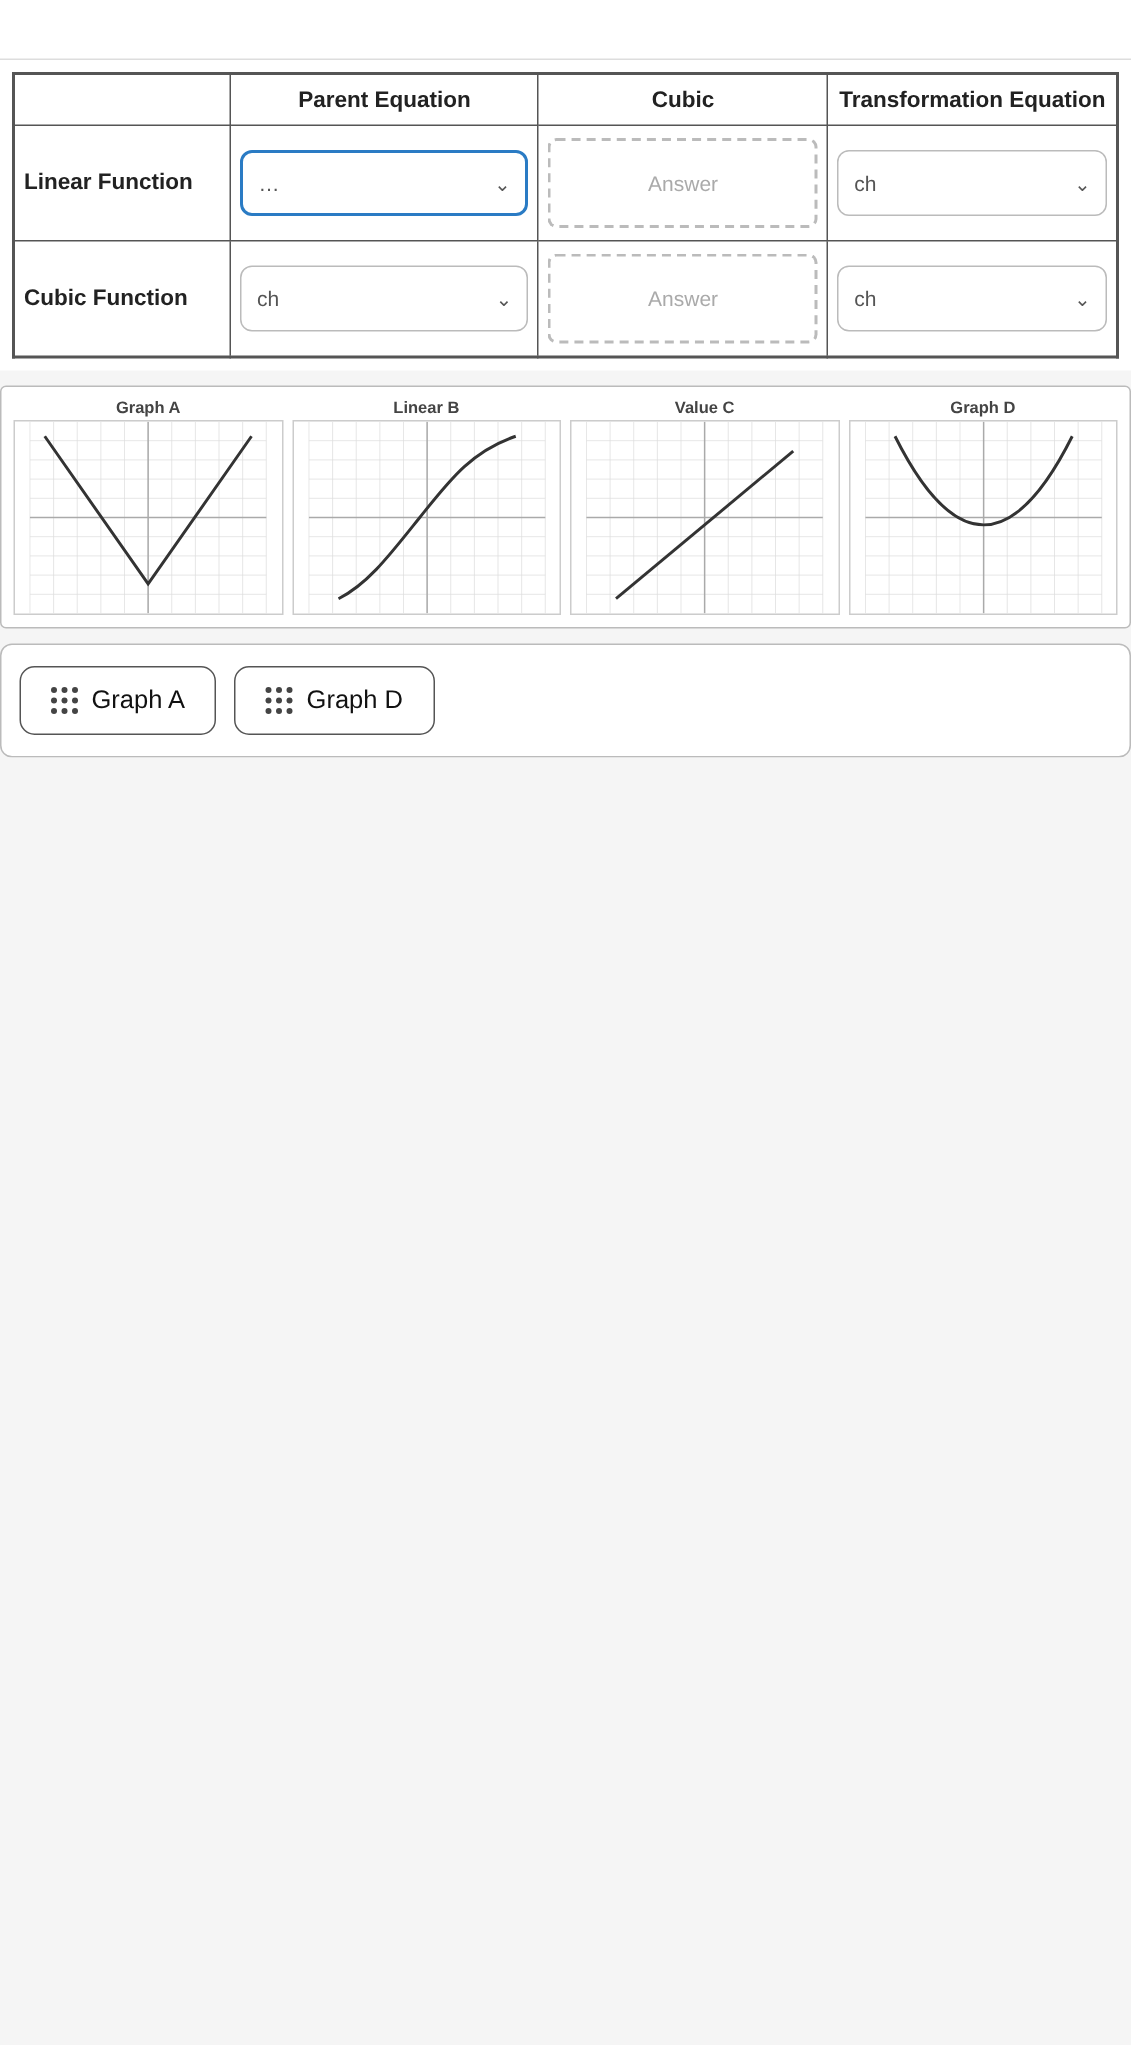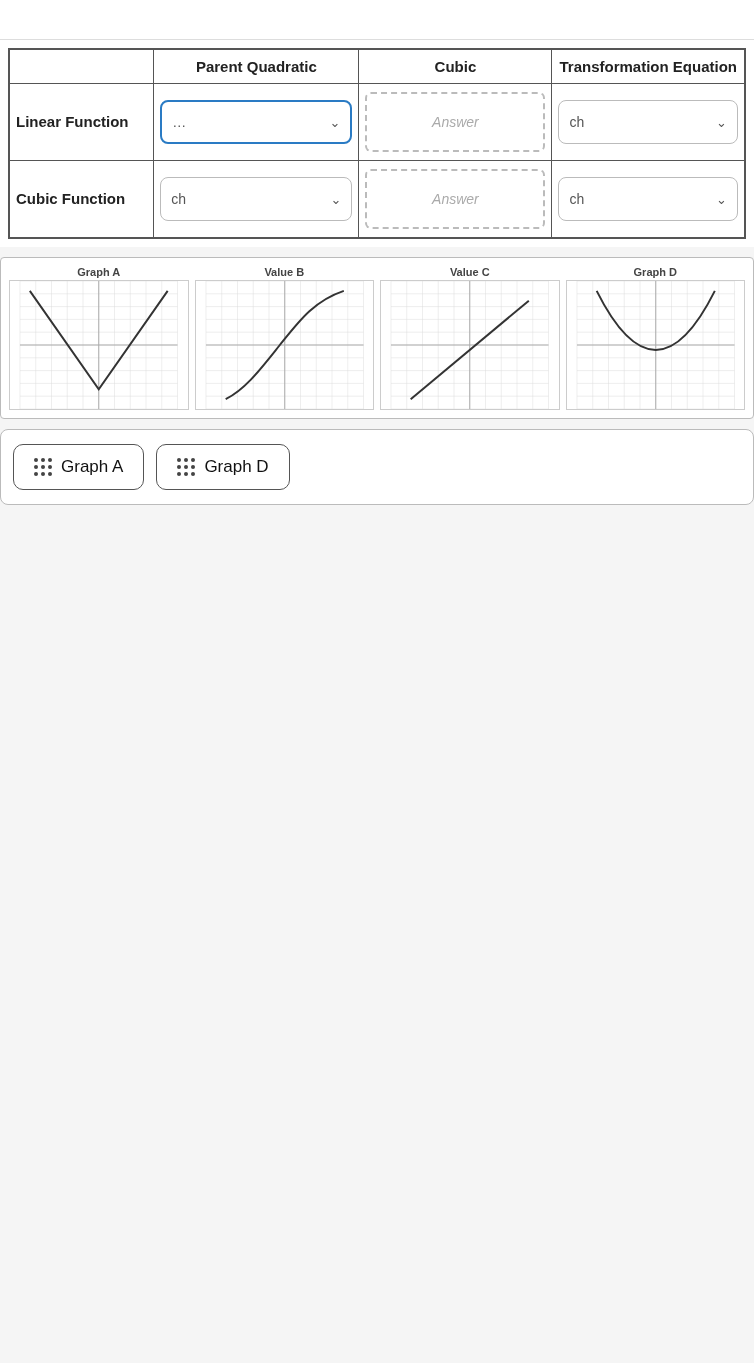--- a/index.html
+++ b/index.html
@@ -87,21 +87,20 @@
       border: 2px dashed #bbb;
       border-radius: 6px;
       min-height: 60px;
       display: flex;
       align-items: center;
       justify-content: center;
       font-size: 14px;
       color: #aaa;
       line-height: 1.3;
       padding: 6px;
-      font-style: italic;
     }
 
     
     .graphs-section {
       background: #fff;
       margin-top: 10px;
       border: 1.5px solid #bbb;
       border-radius: 4px;
       padding: 8px;
     }
@@ -184,21 +183,21 @@
 
 <div class="top-bar">
   
 </div>
 
 <div class="table-section">
   <table class="main-table">
     <thead>
       <tr>
         <th class="col-label"></th>
-        <th class="col-parent">Parent Quadratic</th>
+        <th class="col-parent">Parent Equation</th>
         <th class="col-graph">Cubic</th>
         <th class="col-transform">Transformation Equation</th>
       </tr>
     </thead>
     <tbody id="table-body">
     <tr>
           <td class="col-label row-label">Linear Function</td>
           <td class="col-parent">
             <button class="dropdown-btn active">
               <span>…</span>
@@ -263,21 +262,21 @@
             <line x1="0" y1="91" x2="160" y2="91" stroke="#ddd" stroke-width="0.5"></line>
             <line x1="0" y1="104" x2="160" y2="104" stroke="#ddd" stroke-width="0.5"></line>
             <line x1="0" y1="117" x2="160" y2="117" stroke="#ddd" stroke-width="0.5"></line>
             <line x1="0" y1="130" x2="160" y2="130" stroke="#ddd" stroke-width="0.5"></line>
             <line x1="80" y1="0" x2="80" y2="130" stroke="#aaa" stroke-width="1"></line>
             <line x1="0" y1="65" x2="160" y2="65" stroke="#aaa" stroke-width="1"></line>
     <polyline points="10,10 80,110 150,10" stroke="#333" stroke-width="2" fill="none"></polyline>
   </svg></div>
       </div>
       <div class="graph-item">
-        <div class="graph-label">Value B</div>
+        <div class="graph-label">Linear B</div>
         <div class="graph-canvas"><svg class="graph-svg" viewBox="0 0 160 130">
     <line x1="0" y1="0" x2="0" y2="130" stroke="#ddd" stroke-width="0.5"></line>
             <line x1="16" y1="0" x2="16" y2="130" stroke="#ddd" stroke-width="0.5"></line>
             <line x1="32" y1="0" x2="32" y2="130" stroke="#ddd" stroke-width="0.5"></line>
             <line x1="48" y1="0" x2="48" y2="130" stroke="#ddd" stroke-width="0.5"></line>
             <line x1="64" y1="0" x2="64" y2="130" stroke="#ddd" stroke-width="0.5"></line>
             <line x1="80" y1="0" x2="80" y2="130" stroke="#ddd" stroke-width="0.5"></line>
             <line x1="96" y1="0" x2="96" y2="130" stroke="#ddd" stroke-width="0.5"></line>
             <line x1="112" y1="0" x2="112" y2="130" stroke="#ddd" stroke-width="0.5"></line>
             <line x1="128" y1="0" x2="128" y2="130" stroke="#ddd" stroke-width="0.5"></line>

